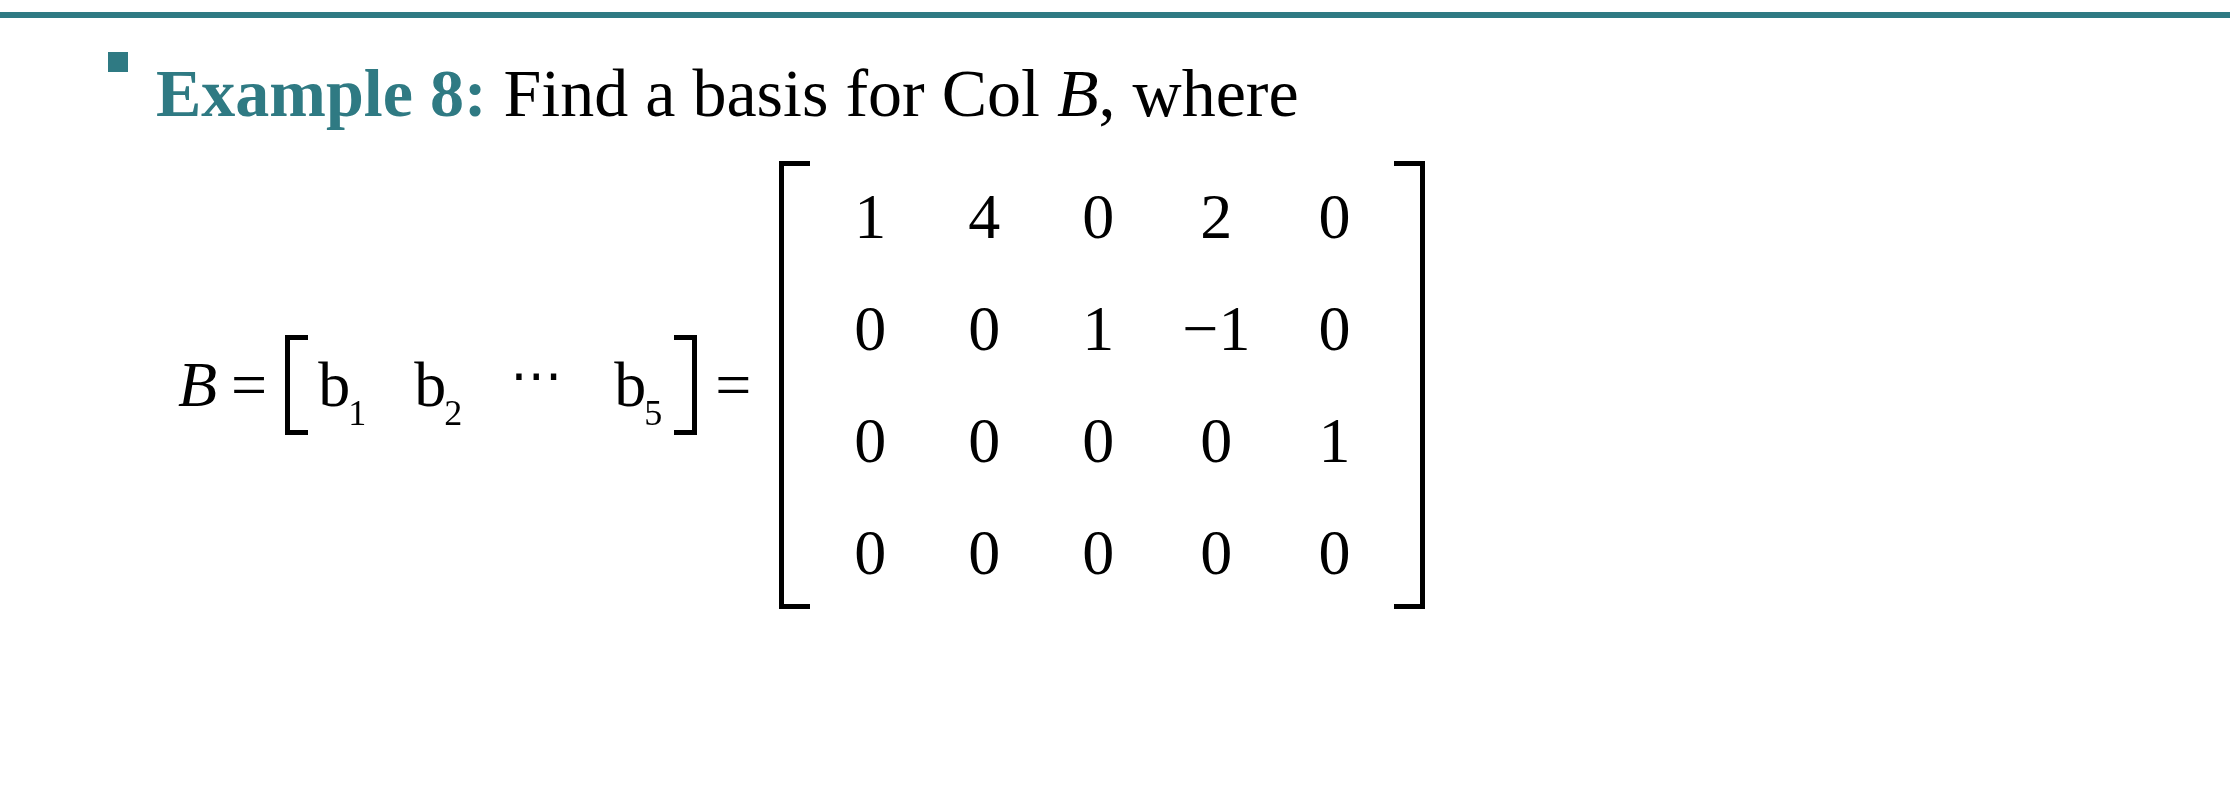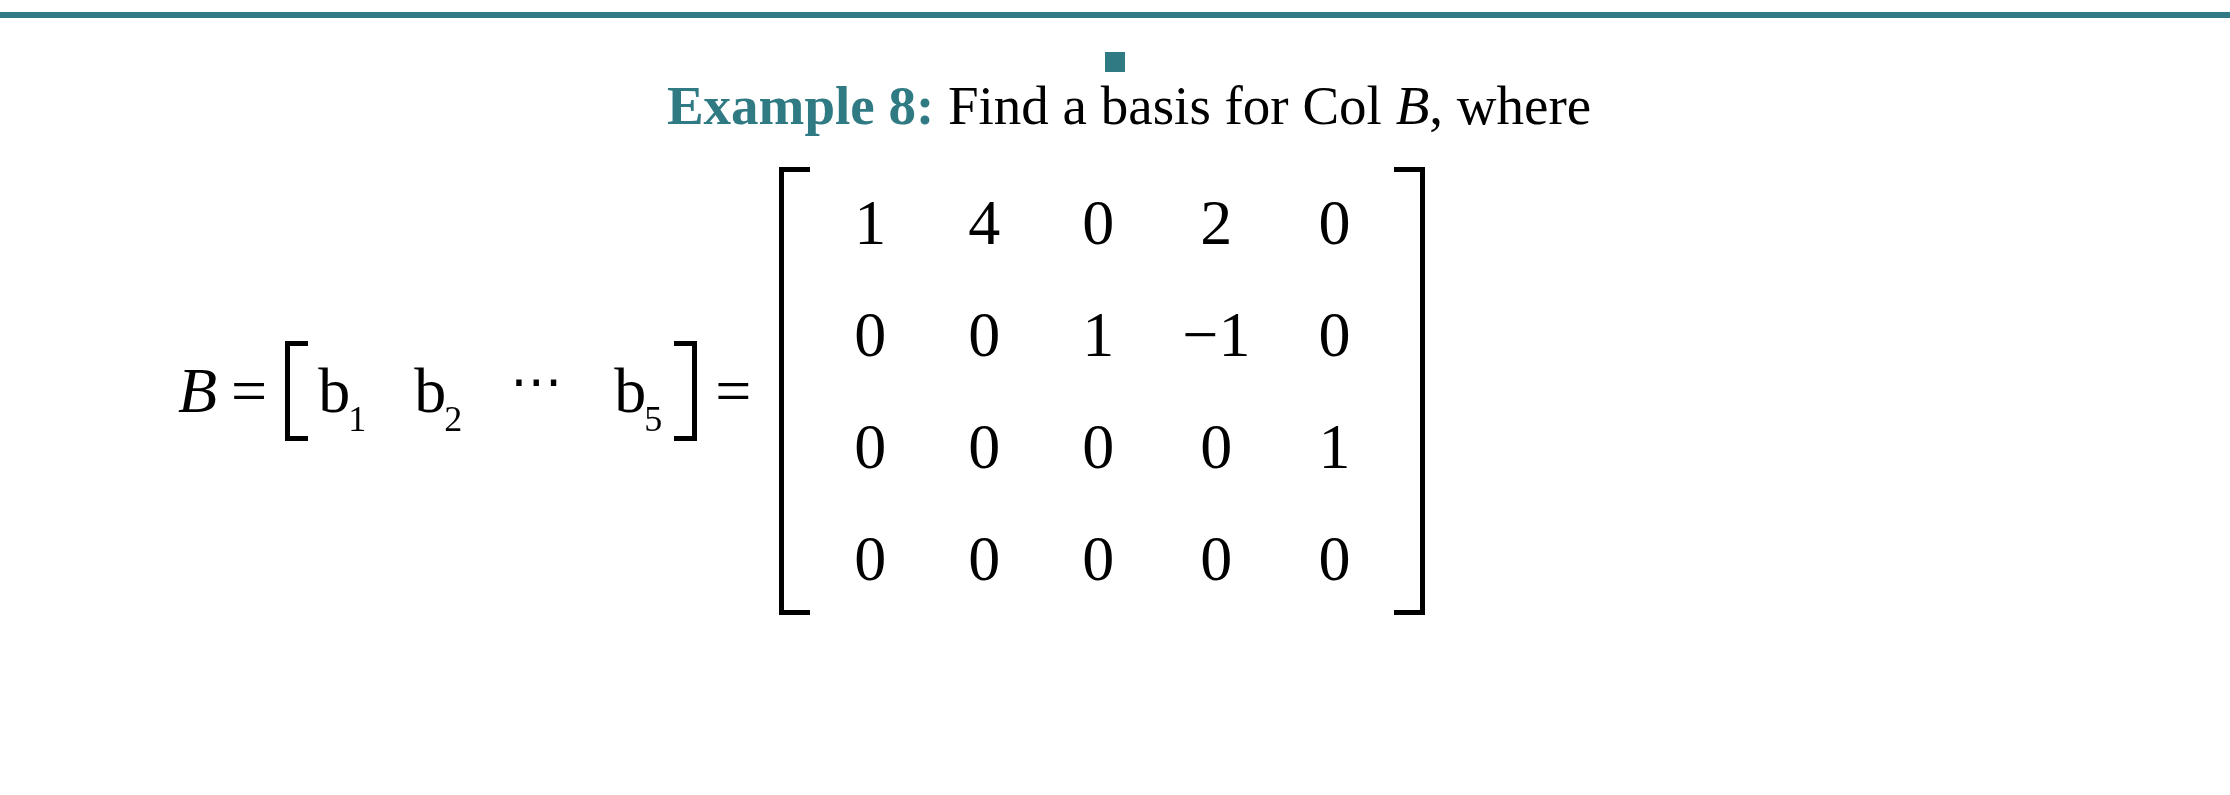--- a/index.html
+++ b/index.html
@@ -20,26 +20,25 @@
     height: 6px;
     background: #2f7a83;
   }
   .content {
     position: absolute;
     top: 56px;
     left: 108px;
     right: 80px;
   }
   .prompt-line {
-    font-size: 55px;
+    font-size: 68px;
     line-height: 1.1;
     white-space: nowrap;
     display: flex;
-    align-items: center;
-    flex-direction: column;
+    align-items: flex-start;
   }
   .bullet {
     display: inline-block;
     width: 20px;
     height: 20px;
     background: #2f7a83;
     margin-right: 28px;
     vertical-align: middle;
     position: relative;
     top: -4px;

